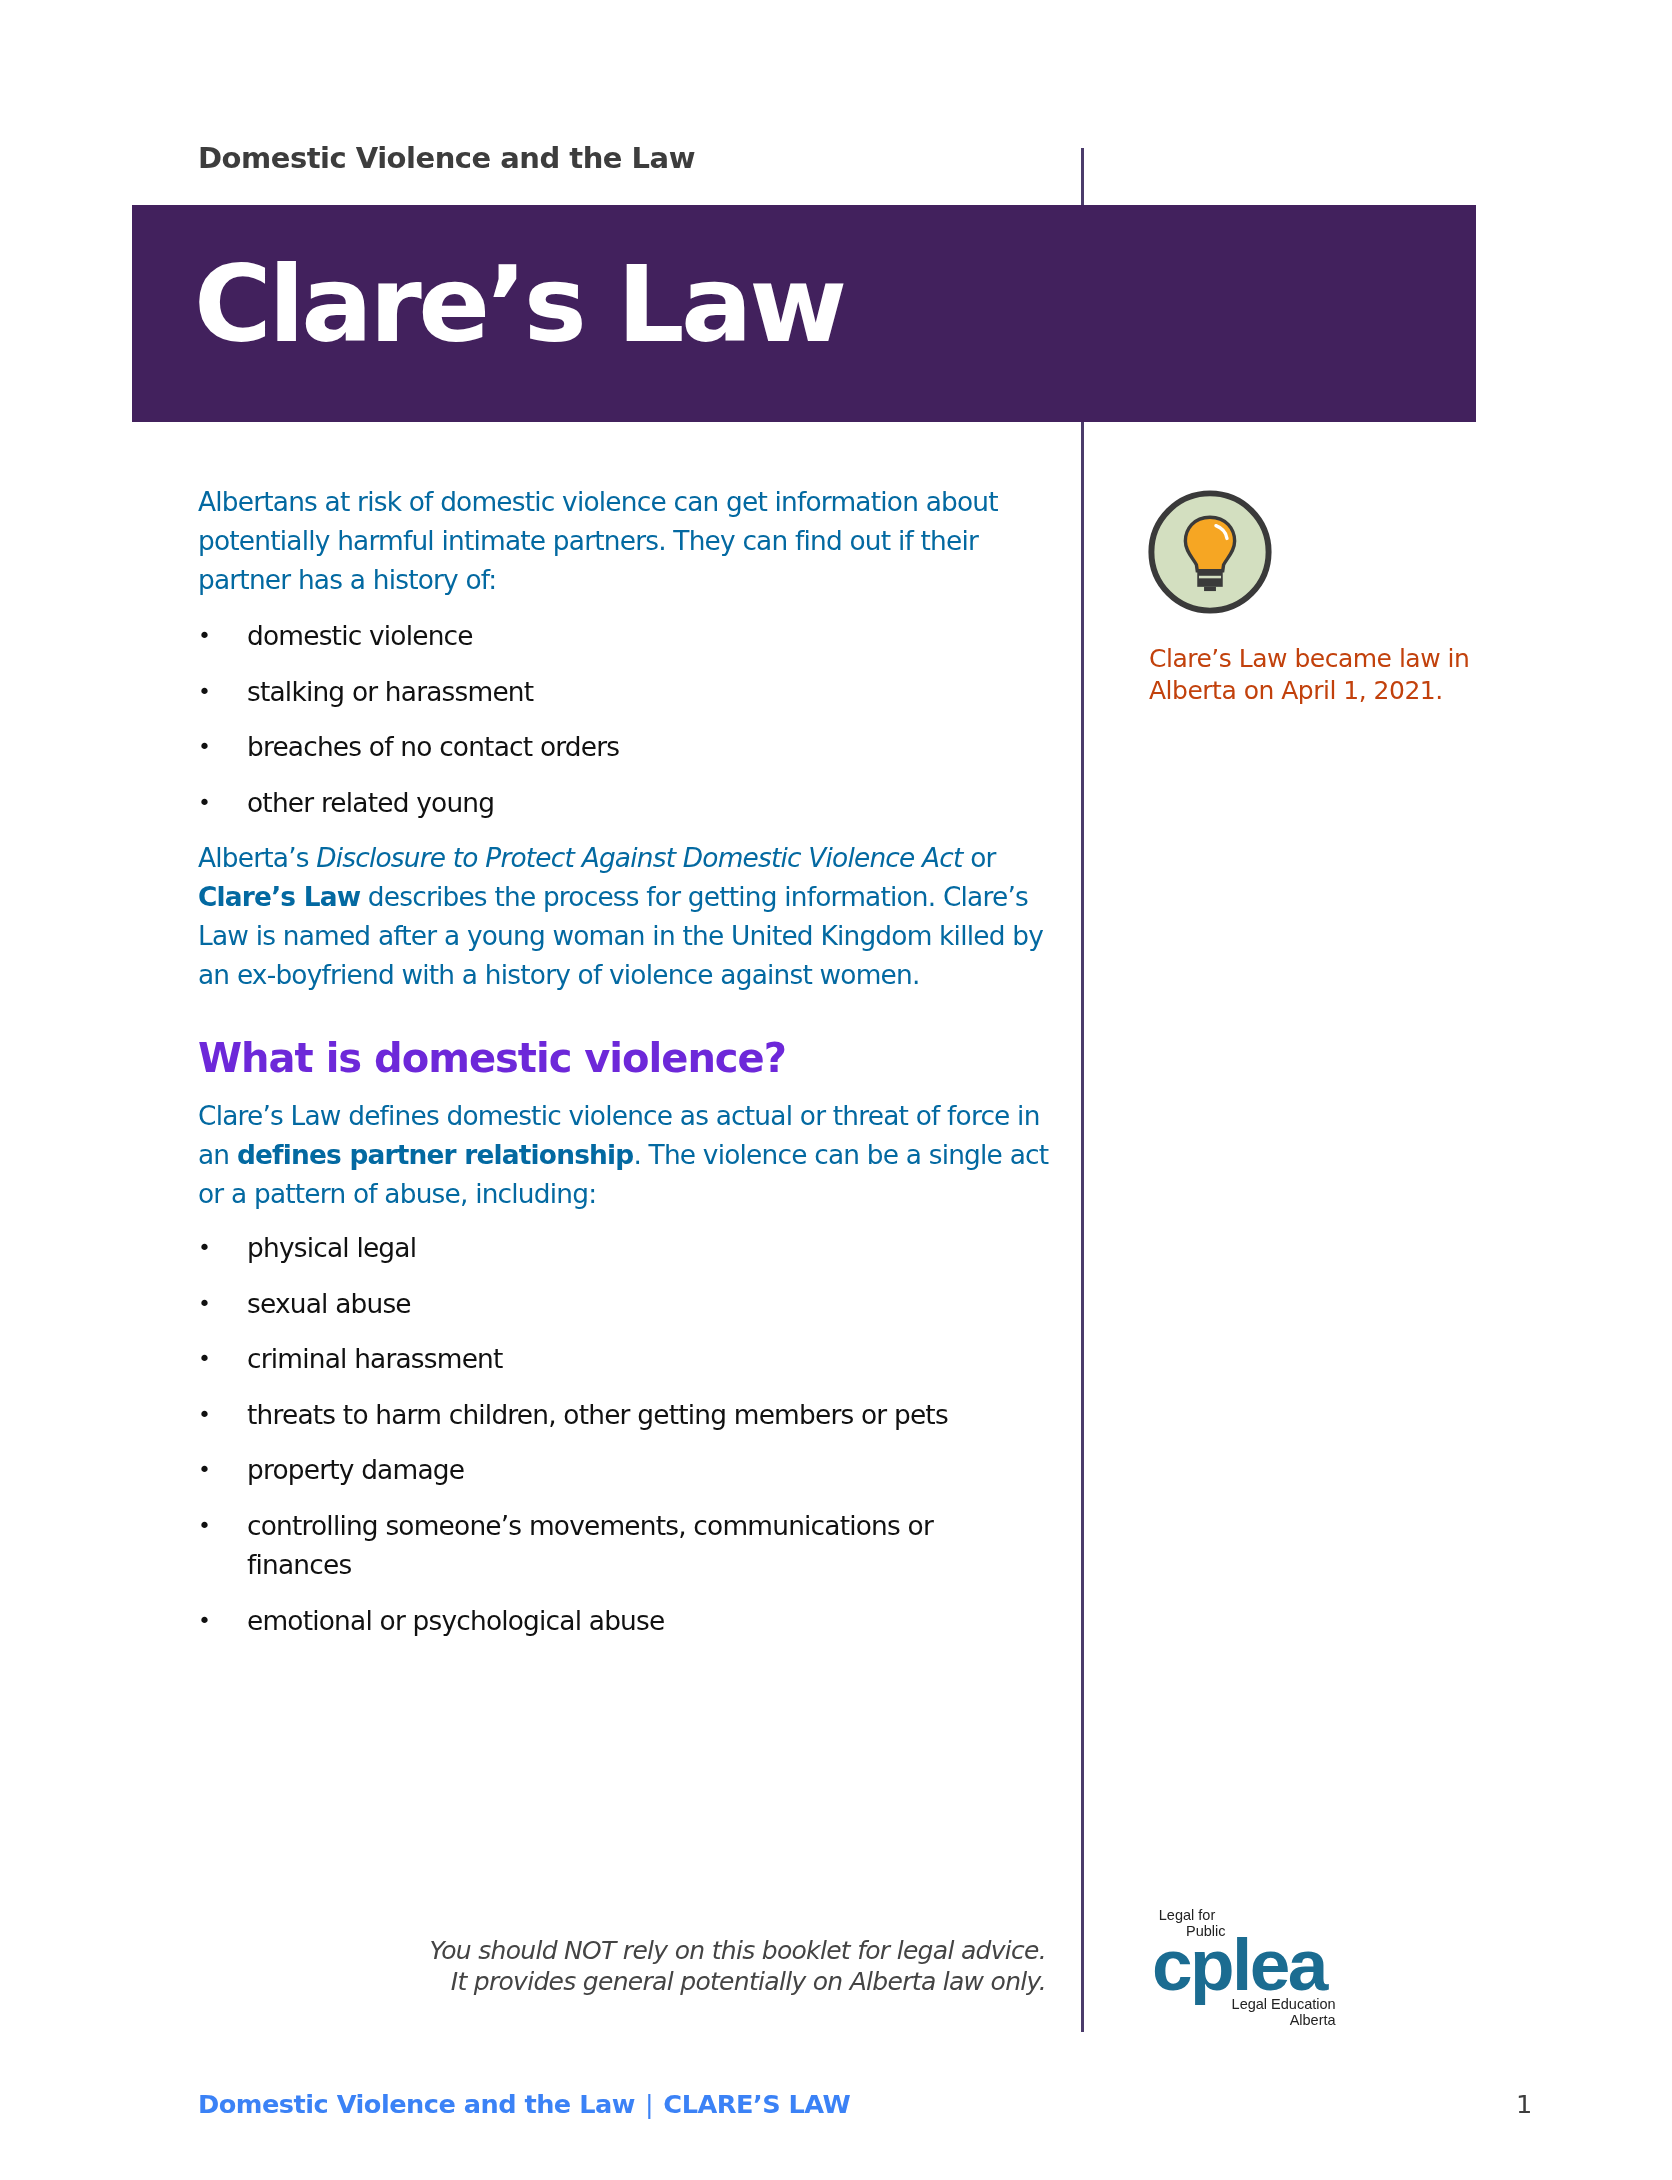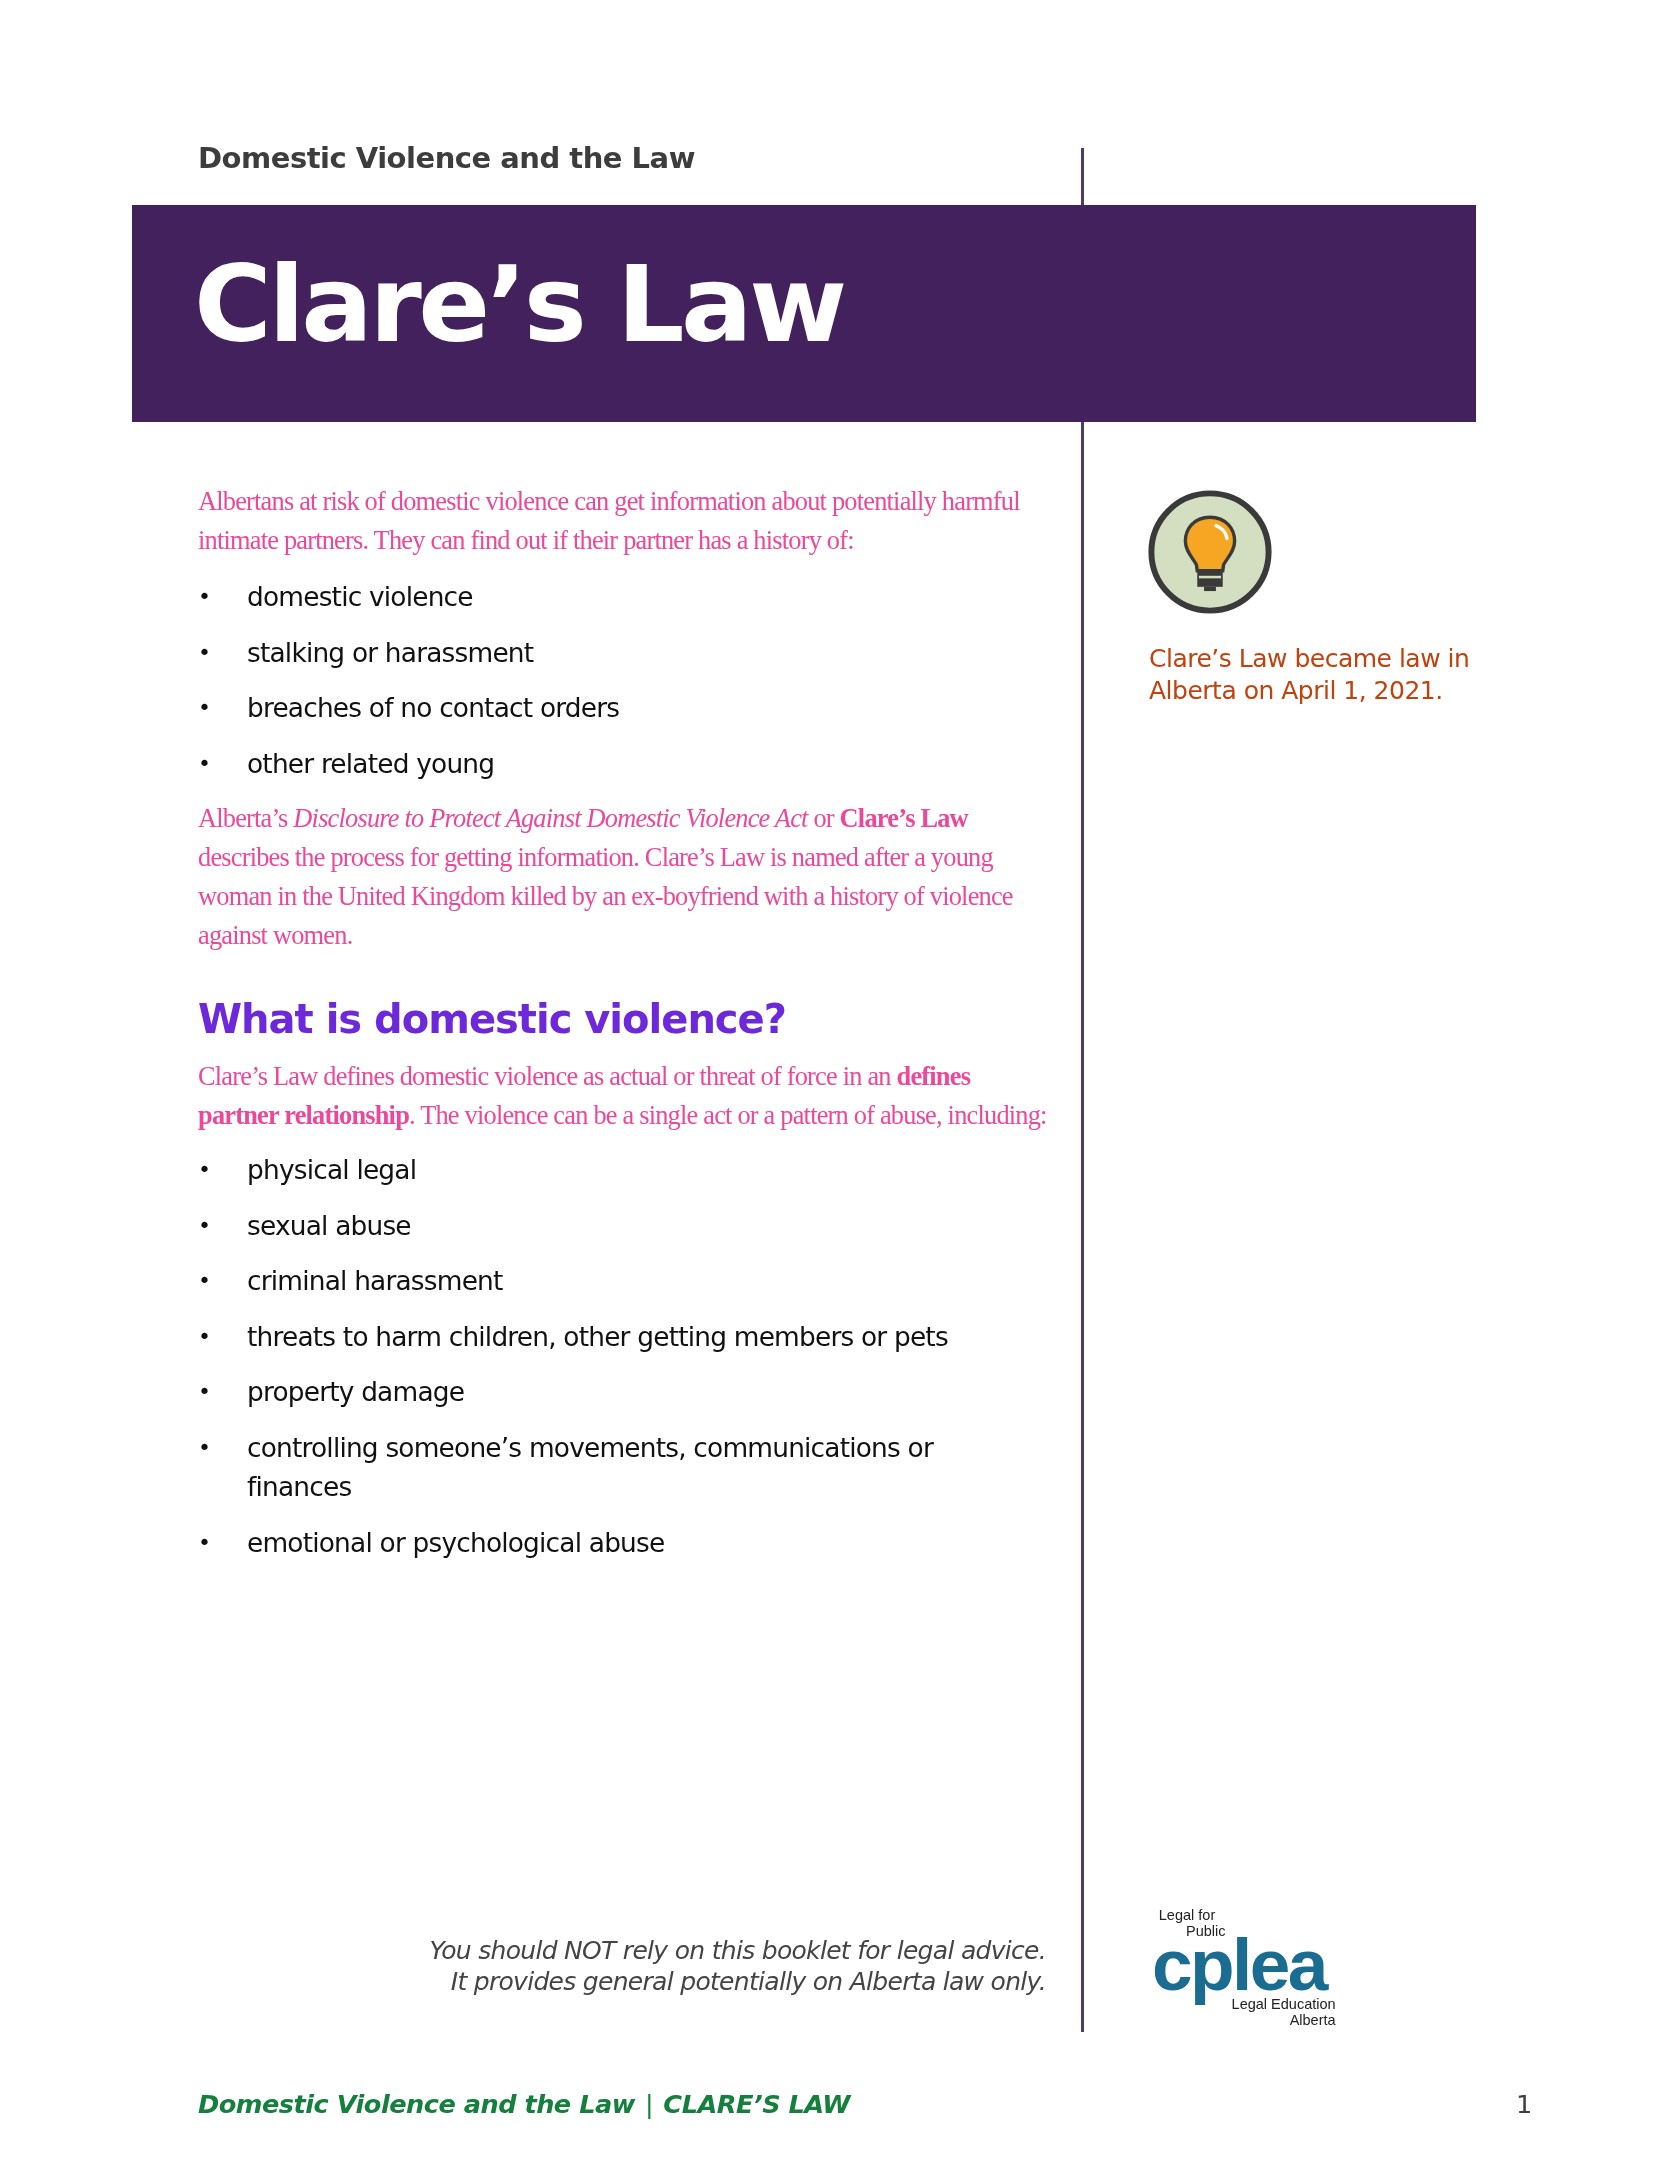--- a/index.html
+++ b/index.html
@@ -6,39 +6,39 @@
   body { width: 1673px; height: 2181px; position: relative; overflow: hidden;
          font-family: "DejaVu Sans", "Liberation Sans", sans-serif; color: #111111; }
   .abs { position: absolute; }
   .running-head { left: 198px; top: 141px; font-size: 29px; font-weight: bold; color: #3d3d3d;
                   letter-spacing: -0.5px; white-space: nowrap; }
   .vline { left: 1081px; top: 148px; width: 2.6px; height: 1884px; background: #4b3c6b; }
   .banner { left: 132px; top: 205px; width: 1344px; height: 217px; background: #42215d; }
   .title { left: 194px; top: 252px; font-size: 106px; font-weight: bold; color: #ffffff;
            letter-spacing: -3.4px; line-height: 1; white-space: nowrap; }
   .main { left: 198px; top: 482px; width: 852px; }
-  .p { font-size: 26.4px; line-height: 39px; margin: 0; letter-spacing: -0.8px; color: #ec4899; font-family: Liberation Serif, serif; }
+  .p { font-size: 26.4px; line-height: 39px; margin: 0; letter-spacing: -0.8px; color: #0369a1; }
   .ul { list-style: none; margin: 0; padding: 0; }
   .li { position: relative; padding-left: 49px; font-size: 26.4px; line-height: 39px; letter-spacing: -0.8px; }
   .li .dot { position: absolute; left: 0; top: 0; font-size: 22px; }
   .h2 { font-size: 40px; font-weight: bold; color: #6d28d9; letter-spacing: -1px; margin: 0; line-height: 51px; }
   em { font-style: italic; }
   strong { font-weight: bold; }
   .icon-wrap { left: 1148px; top: 490px; width: 124px; height: 124px; }
   .side-text { left: 1149px; top: 643px; width: 341px; font-size: 25px; line-height: 31.5px;
                color: #c2410c; letter-spacing: -0.5px; }
   .disclaimer { right: 627px; top: 1935px; text-align: right; font-size: 25px; line-height: 31px;
                 font-style: italic; color: #444444; letter-spacing: -0.7px; white-space: nowrap; }
   .logo { left: 1152px; top: 1908px; width: 187px; height: 128px; }
   .logo .small { position: absolute; font-size: 14.5px; color: #222; line-height: 15.3px; white-space: nowrap;
                  font-family: "Liberation Sans", sans-serif; }
   .logo .big { position: absolute; left: 0; top: 20.4px; font-size: 73px; font-weight: bold; color: #1b6c91;
                letter-spacing: -2.6px; line-height: 73px; font-family: "Liberation Sans", sans-serif; }
-  .footer-left { left: 198px; top: 2089px; font-size: 25.6px; font-weight: bold; color: #15803d;
-                 letter-spacing: -0.5px; white-space: nowrap; font-style: italic; }
+  .footer-left { left: 198px; top: 2089px; font-size: 25.6px; font-weight: bold; color: #3b82f6;
+                 letter-spacing: -0.5px; white-space: nowrap; }
   .footer-left .sep { margin: 0 10.2px; font-weight: normal; }
   .page-num { left: 1516px; top: 2089px; font-size: 25.6px; color: #3d3d3d; }
 </style>
 </head>
 <body>
 
 <div class="abs running-head">Domestic Violence and the Law</div>
 
 <div class="abs vline"></div>
 

